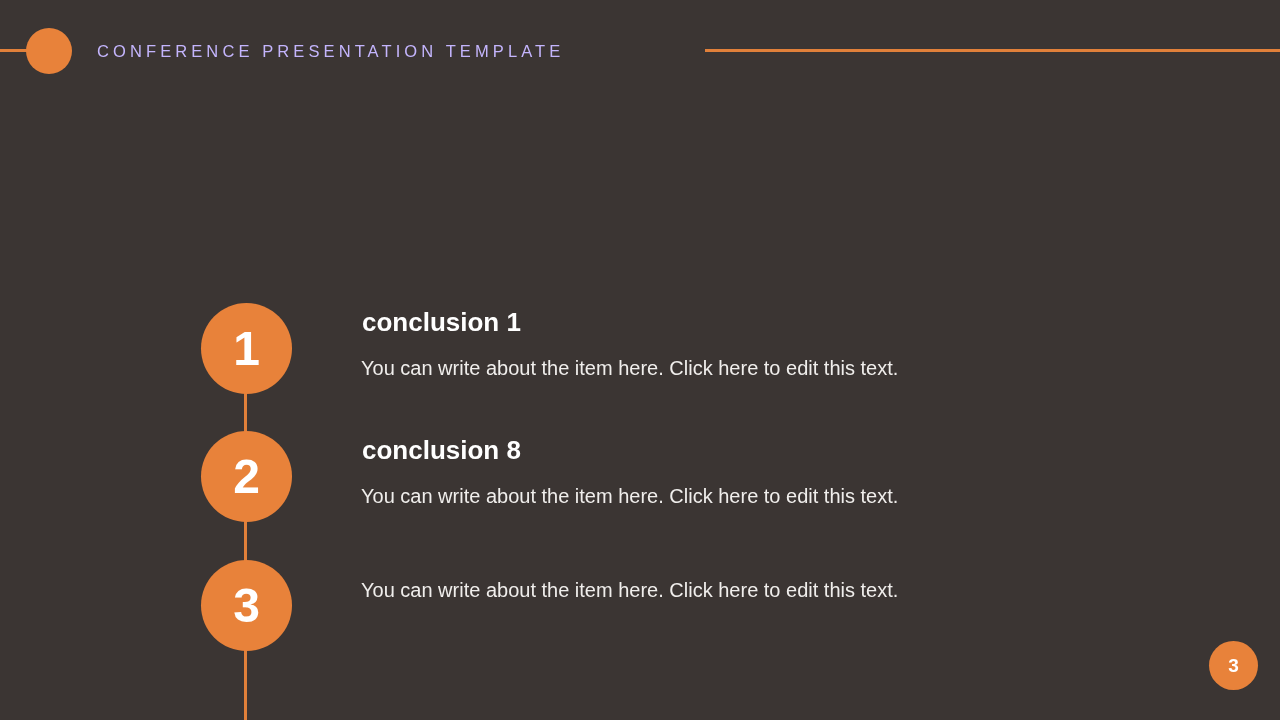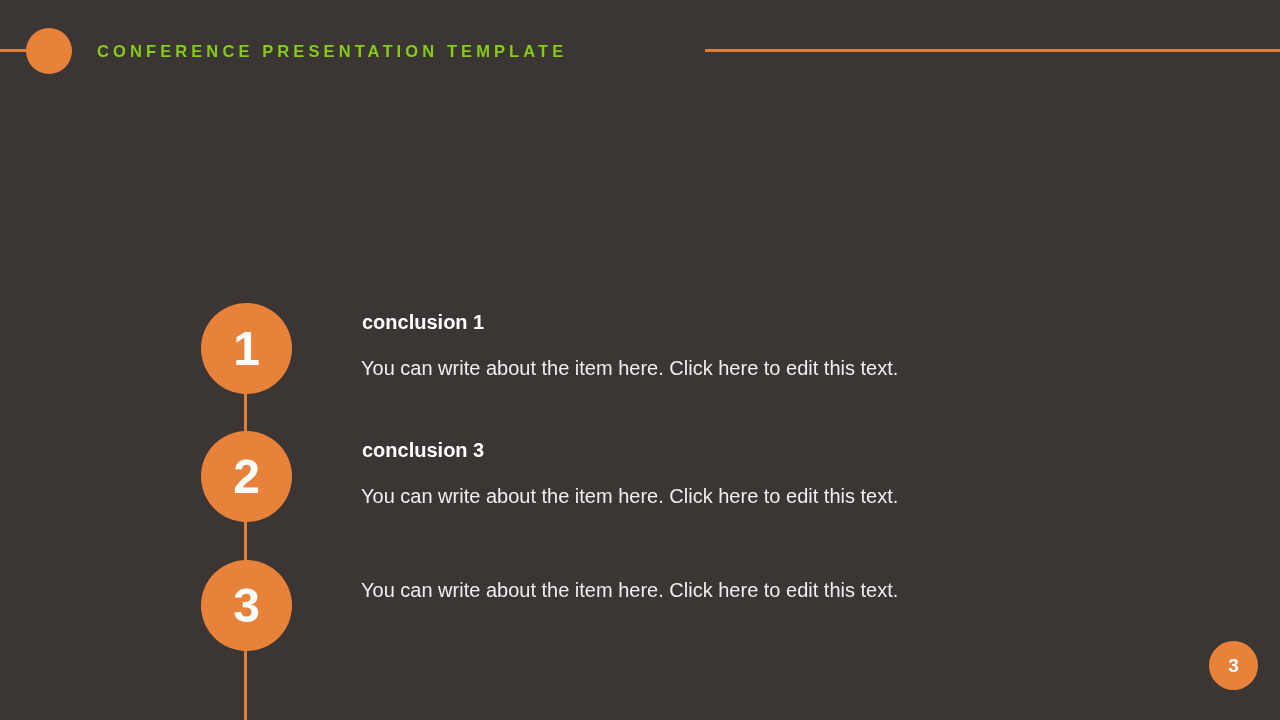--- a/index.html
+++ b/index.html
@@ -33,23 +33,23 @@
     width: 46px;
     height: 46px;
     border-radius: 50%;
     background: #e8823a;
   }
   .header-title {
     position: absolute;
     left: 97px;
     top: 38px;
     font-size: 16.5px;
-    font-weight: bold;
+    font-weight: normal;
     letter-spacing: 4.1px;
-    color: #84cc16;
+    color: #c4b5fd;
     line-height: 26px;
     white-space: nowrap;
   }
   .header-rule-right {
     position: absolute;
     left: 705px;
     top: 49px;
     right: 0;
     height: 3px;
     background: #e1803a;
@@ -99,21 +99,21 @@
     font-weight: bold;
     display: flex;
     align-items: center;
     justify-content: center;
     line-height: 1;
   }
   .item-text {
     position: absolute;
   }
   .item-heading {
-    font-size: 20px;
+    font-size: 26px;
     font-weight: bold;
     color: #ffffff;
     line-height: 36px;
     white-space: nowrap;
     margin: 0;
   }
   .item-body {
     font-size: 20px;
     font-weight: normal;
     color: #f0eeec;
@@ -159,21 +159,21 @@
       <div class="bullet" style="top:0;">1</div>
       <div class="item-text" style="left:362px; top:1px;">
         <p class="item-heading">conclusion 1</p>
         <p class="item-body" style="margin-top:14px; margin-left:-1px;">You can write about the item here. Click here to edit this text.</p>
       </div>
     </div>
 
     <div class="item" style="top:431px;">
       <div class="bullet" style="top:0;">2</div>
       <div class="item-text" style="left:362px; top:1px;">
-        <p class="item-heading">conclusion 3</p>
+        <p class="item-heading">conclusion 8</p>
         <p class="item-body" style="margin-top:14px; margin-left:-1px;">You can write about the item here. Click here to edit this text.</p>
       </div>
     </div>
 
     <div class="item" style="top:560px;">
       <div class="bullet" style="top:0;">3</div>
       <div class="item-text" style="left:364px; top:2px;">
         <p class="item-body" style="margin-top:14px; margin-left:-3px;">You can write about the item here. Click here to edit this text.</p>
       </div>
     </div>

